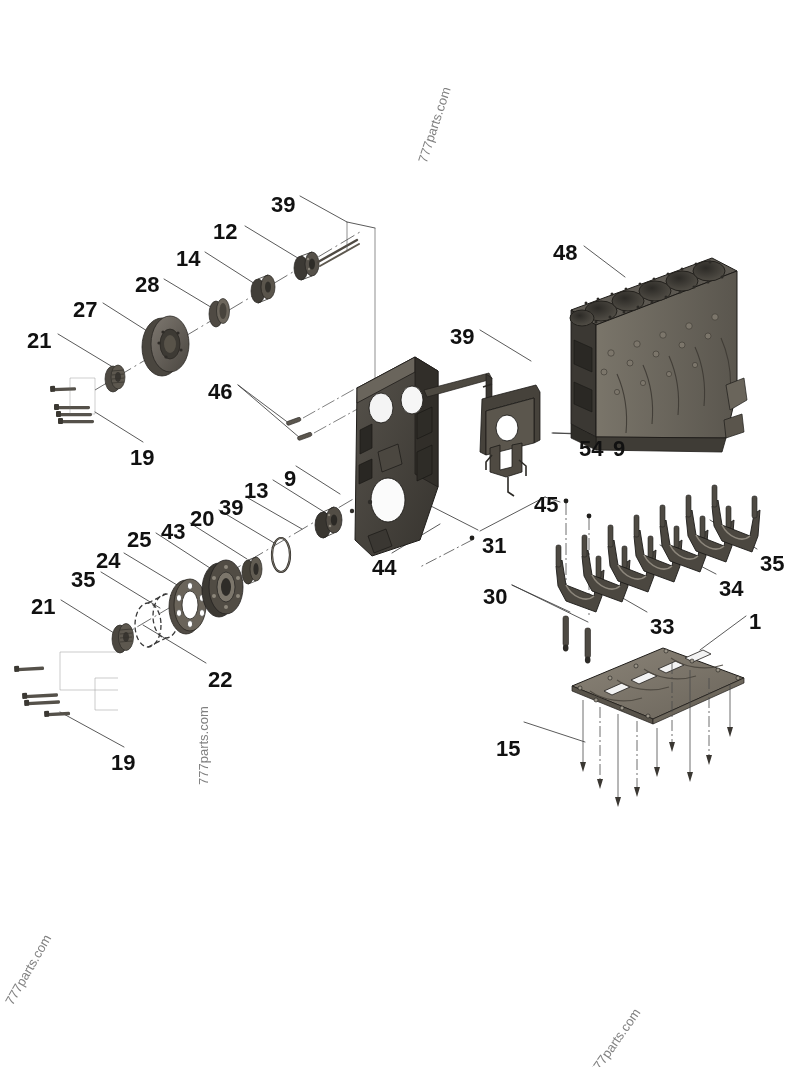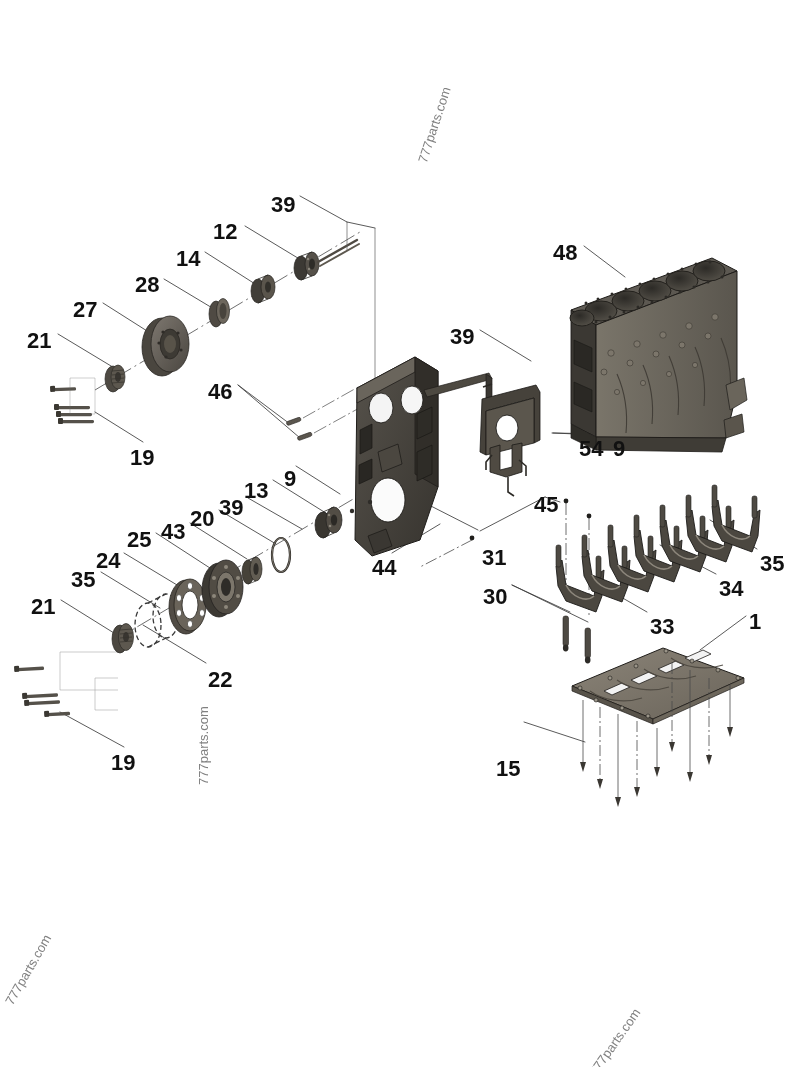--- a/index.html
+++ b/index.html
@@ -537,28 +537,28 @@
     <div class="callout" style="left:219px;top:497px">39</div>
     <div class="callout" style="left:190px;top:508px">20</div>
     <div class="callout" style="left:161px;top:521px">43</div>
     <div class="callout" style="left:127px;top:529px">25</div>
     <div class="callout" style="left:96px;top:550px">24</div>
     <div class="callout" style="left:71px;top:569px">35</div>
     <div class="callout" style="left:31px;top:596px">21</div>
     <div class="callout" style="left:208px;top:669px">22</div>
     <div class="callout" style="left:111px;top:752px">19</div>
     <div class="callout" style="left:372px;top:557px">44</div>
-    <div class="callout" style="left:482px;top:547px">31</div>
+    <div class="callout" style="left:482px;top:535px">31</div>
     <div class="callout" style="left:534px;top:494px">45</div>
     <div class="callout" style="left:483px;top:586px">30</div>
     <div class="callout" style="left:650px;top:616px">33</div>
     <div class="callout" style="left:719px;top:578px">34</div>
     <div class="callout" style="left:760px;top:553px">35</div>
     <div class="callout" style="left:749px;top:611px">1</div>
-    <div class="callout" style="left:496px;top:758px">15</div>
+    <div class="callout" style="left:496px;top:738px">15</div>
   </div>
 
   <div class="watermark wm-a" style="left:415px;top:160px">777parts.com</div>
   <div class="watermark wm-b" style="left:196px;top:785px">777parts.com</div>
   <div class="watermark wm-c" style="left:2px;top:1000px">777parts.com</div>
   <div class="watermark wm-d" style="left:586px;top:1070px">777parts.com</div>
 
 </div>
 
 </body></html>

